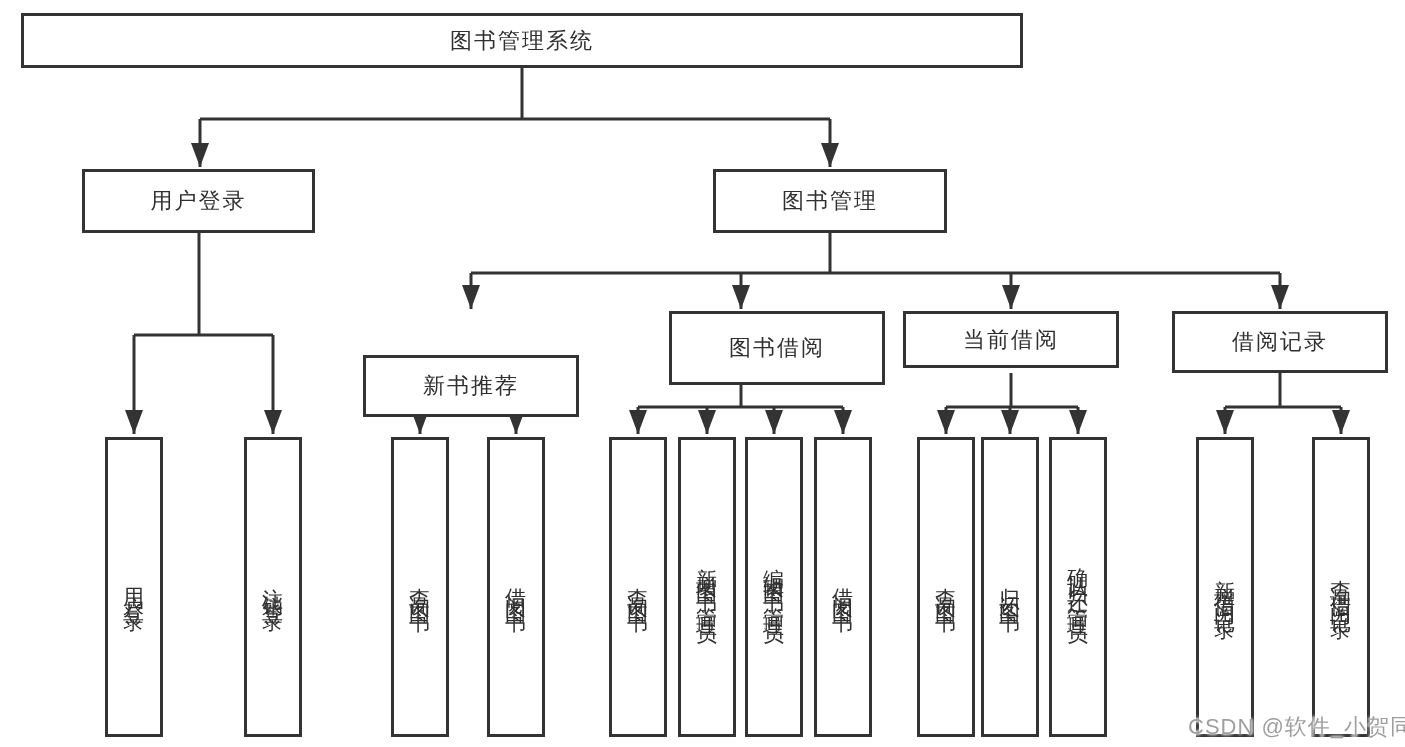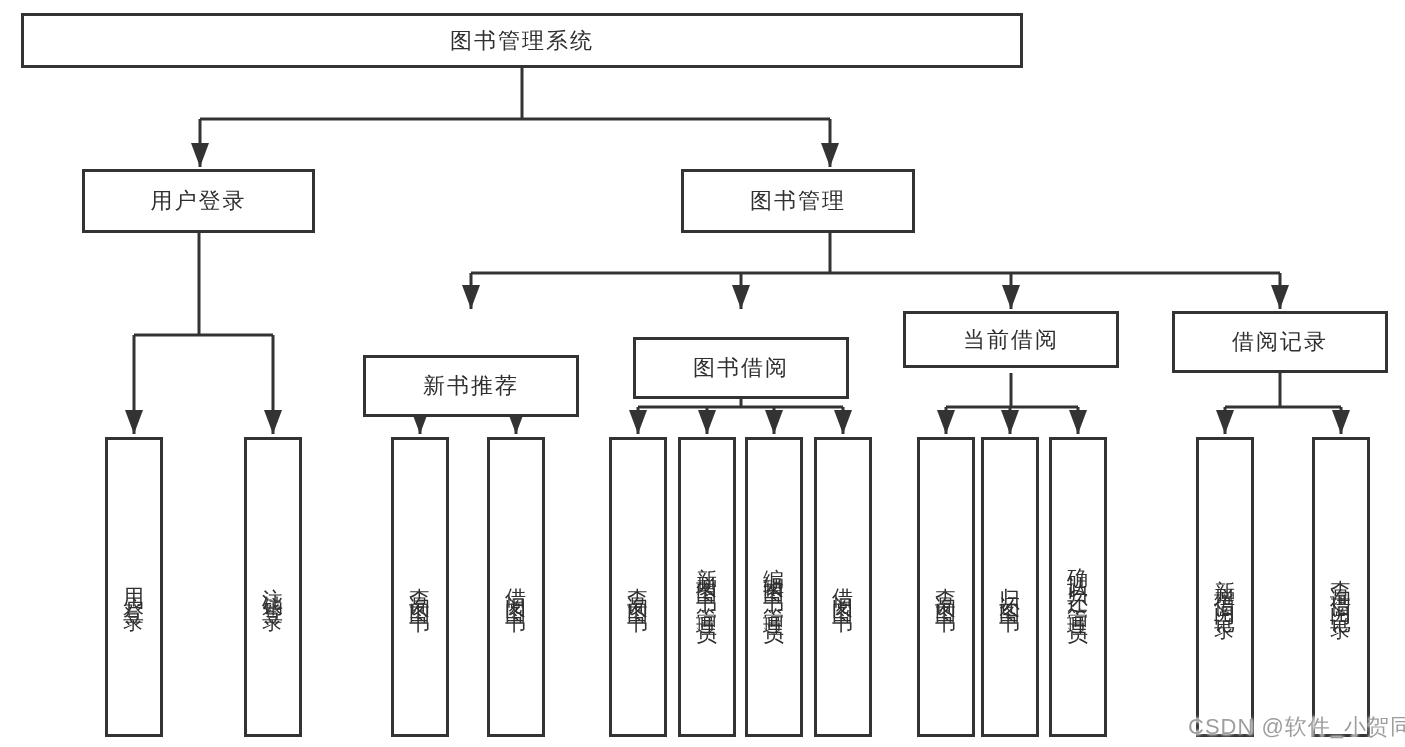--- a/index.html
+++ b/index.html
@@ -91,24 +91,24 @@
       <path d="M1280,373 L1280,407"></path>
       <path d="M1225,407 L1341,407"></path>
       <path d="M1225,407 L1225,434" marker-end="url(#arw)"></path>
       <path d="M1341,407 L1341,434" marker-end="url(#arw)"></path>
     </g>
   </svg>
 
   <div class="box hlabel" style="left:21px;top:13px;width:1002px;height:55px;">图书管理系统</div>
 
   <div class="box hlabel" style="left:82px;top:169px;width:233px;height:64px;">用户登录</div>
-  <div class="box hlabel" style="left:681px;top:169px;width:234px;height:64px;">图书管理</div>
+  <div class="box hlabel" style="left:713px;top:169px;width:234px;height:64px;">图书管理</div>
 
   <div class="box hlabel" style="left:363px;top:311px;width:216px;height:62px;margin-top:44px;">新书推荐</div>
-  <div class="box hlabel" style="left:633px;top:311px;width:216px;height:62px;margin-top:26px;">图书借阅</div>
+  <div class="box hlabel" style="left:669px;top:311px;width:216px;height:74px;">图书借阅</div>
   <div class="box hlabel" style="left:903px;top:311px;width:216px;height:57px;font-family:Liberation Mono, monospace;">当前借阅</div>
   <div class="box hlabel" style="left:1172px;top:311px;width:216px;height:62px;">借阅记录</div>
 
   <div class="box leaf" style="left:105px;top:437px;width:58px;height:300px;">用户登录</div>
   <div class="box leaf" style="left:244px;top:437px;width:58px;height:300px;">注销登录</div>
 
   <div class="box leaf" style="left:391px;top:437px;width:58px;height:300px;">查询图书</div>
   <div class="box leaf" style="left:487px;top:437px;width:58px;height:300px;">借阅图书</div>
 
   <div class="box leaf" style="left:609px;top:437px;width:58px;height:300px;">查询图书</div>

